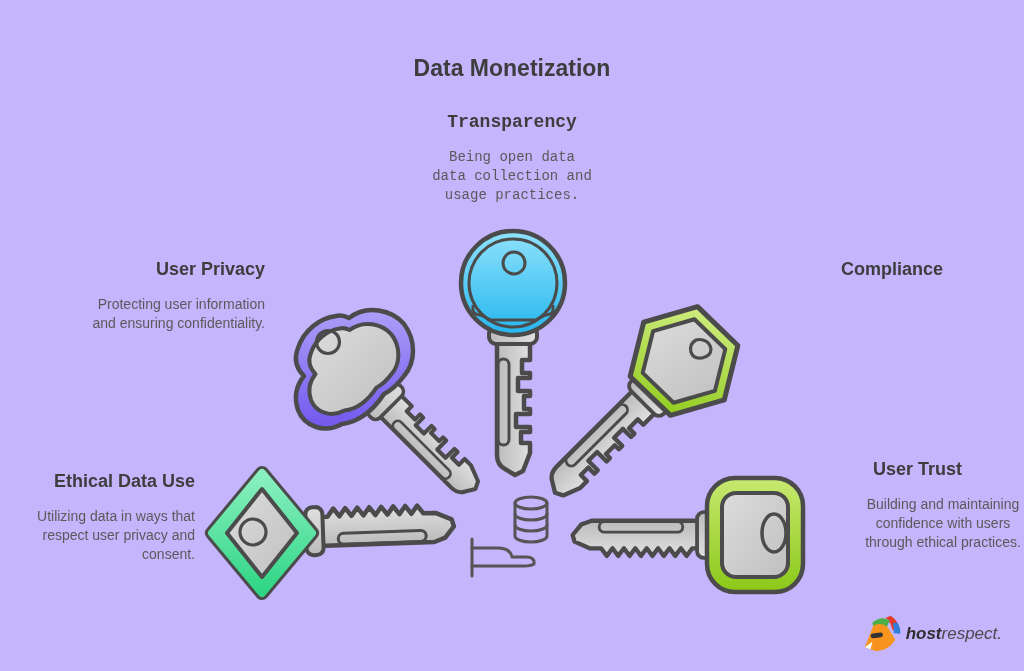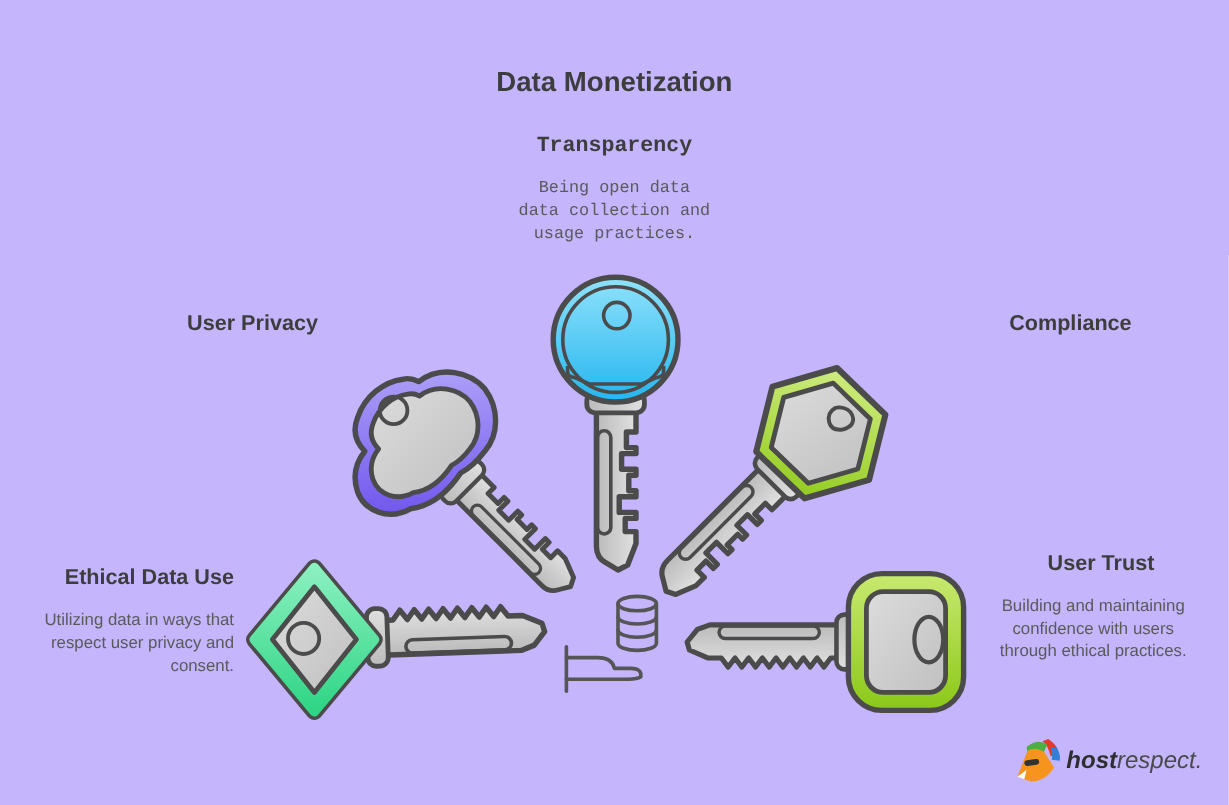--- a/index.html
+++ b/index.html
@@ -13,23 +13,23 @@
   .sec p{margin:15px 0 0 0;font-size:14px;color:#5a5a5a;line-height:1.36;}
   .sec-transparency{top:112px;left:50%;transform:translateX(-50%);width:200px;text-align:center;font-family:Liberation Mono, monospace;}
   .sec-transparency p{width:168px;margin-left:auto;margin-right:auto;}
   .sec-privacy{top:259px;right:759px;width:210px;text-align:right;}
   .sec-privacy p{width:180px;margin-left:auto;}
   .sec-compliance{top:259px;left:768px;width:190px;text-align:center;margin-left:29px;}
   .sec-compliance p{width:172px;}
   .sec-ethical{top:471px;right:829px;width:210px;text-align:right;}
   .sec-ethical p{width:184px;margin-left:auto;}
   .sec-trust{top:459px;left:830px;width:175px;text-align:center;}
-  .sec-trust p{width:162px;}
+  .sec-trust p{width:162px;margin-left:32px;}
   .brand{position:absolute;top:613px;right:22px;display:flex;align-items:center;
-         font-size:20px;font-style:italic;}
+         font-size:17px;font-style:italic;}
   .brand .b1{font-weight:700;color:#2e2e2e;margin-left:3px;}
   .brand .b2{font-weight:400;color:#4a4a4a;}
 </style>
 </head>
 <body>
 
 <div id="stage">
 
   <svg class="art" width="1024" height="671" viewBox="0 0 1024 671" aria-hidden="true">
     <defs>
@@ -140,20 +140,21 @@
 
   <div class="title">Data Monetization</div>
 
   <div class="sec sec-transparency">
     <h2>Transparency</h2>
     <p>Being open data data collection and usage practices.</p>
   </div>
 
   <div class="sec sec-privacy">
     <h2>User Privacy</h2>
+    <p>Protecting user information and ensuring confidentiality.</p>
   </div>
 
   <div class="sec sec-compliance">
     <h2>Compliance</h2>
   </div>
 
   <div class="sec sec-ethical">
     <h2>Ethical Data Use</h2>
     <p>Utilizing data in ways that respect user privacy and consent.</p>
   </div>

